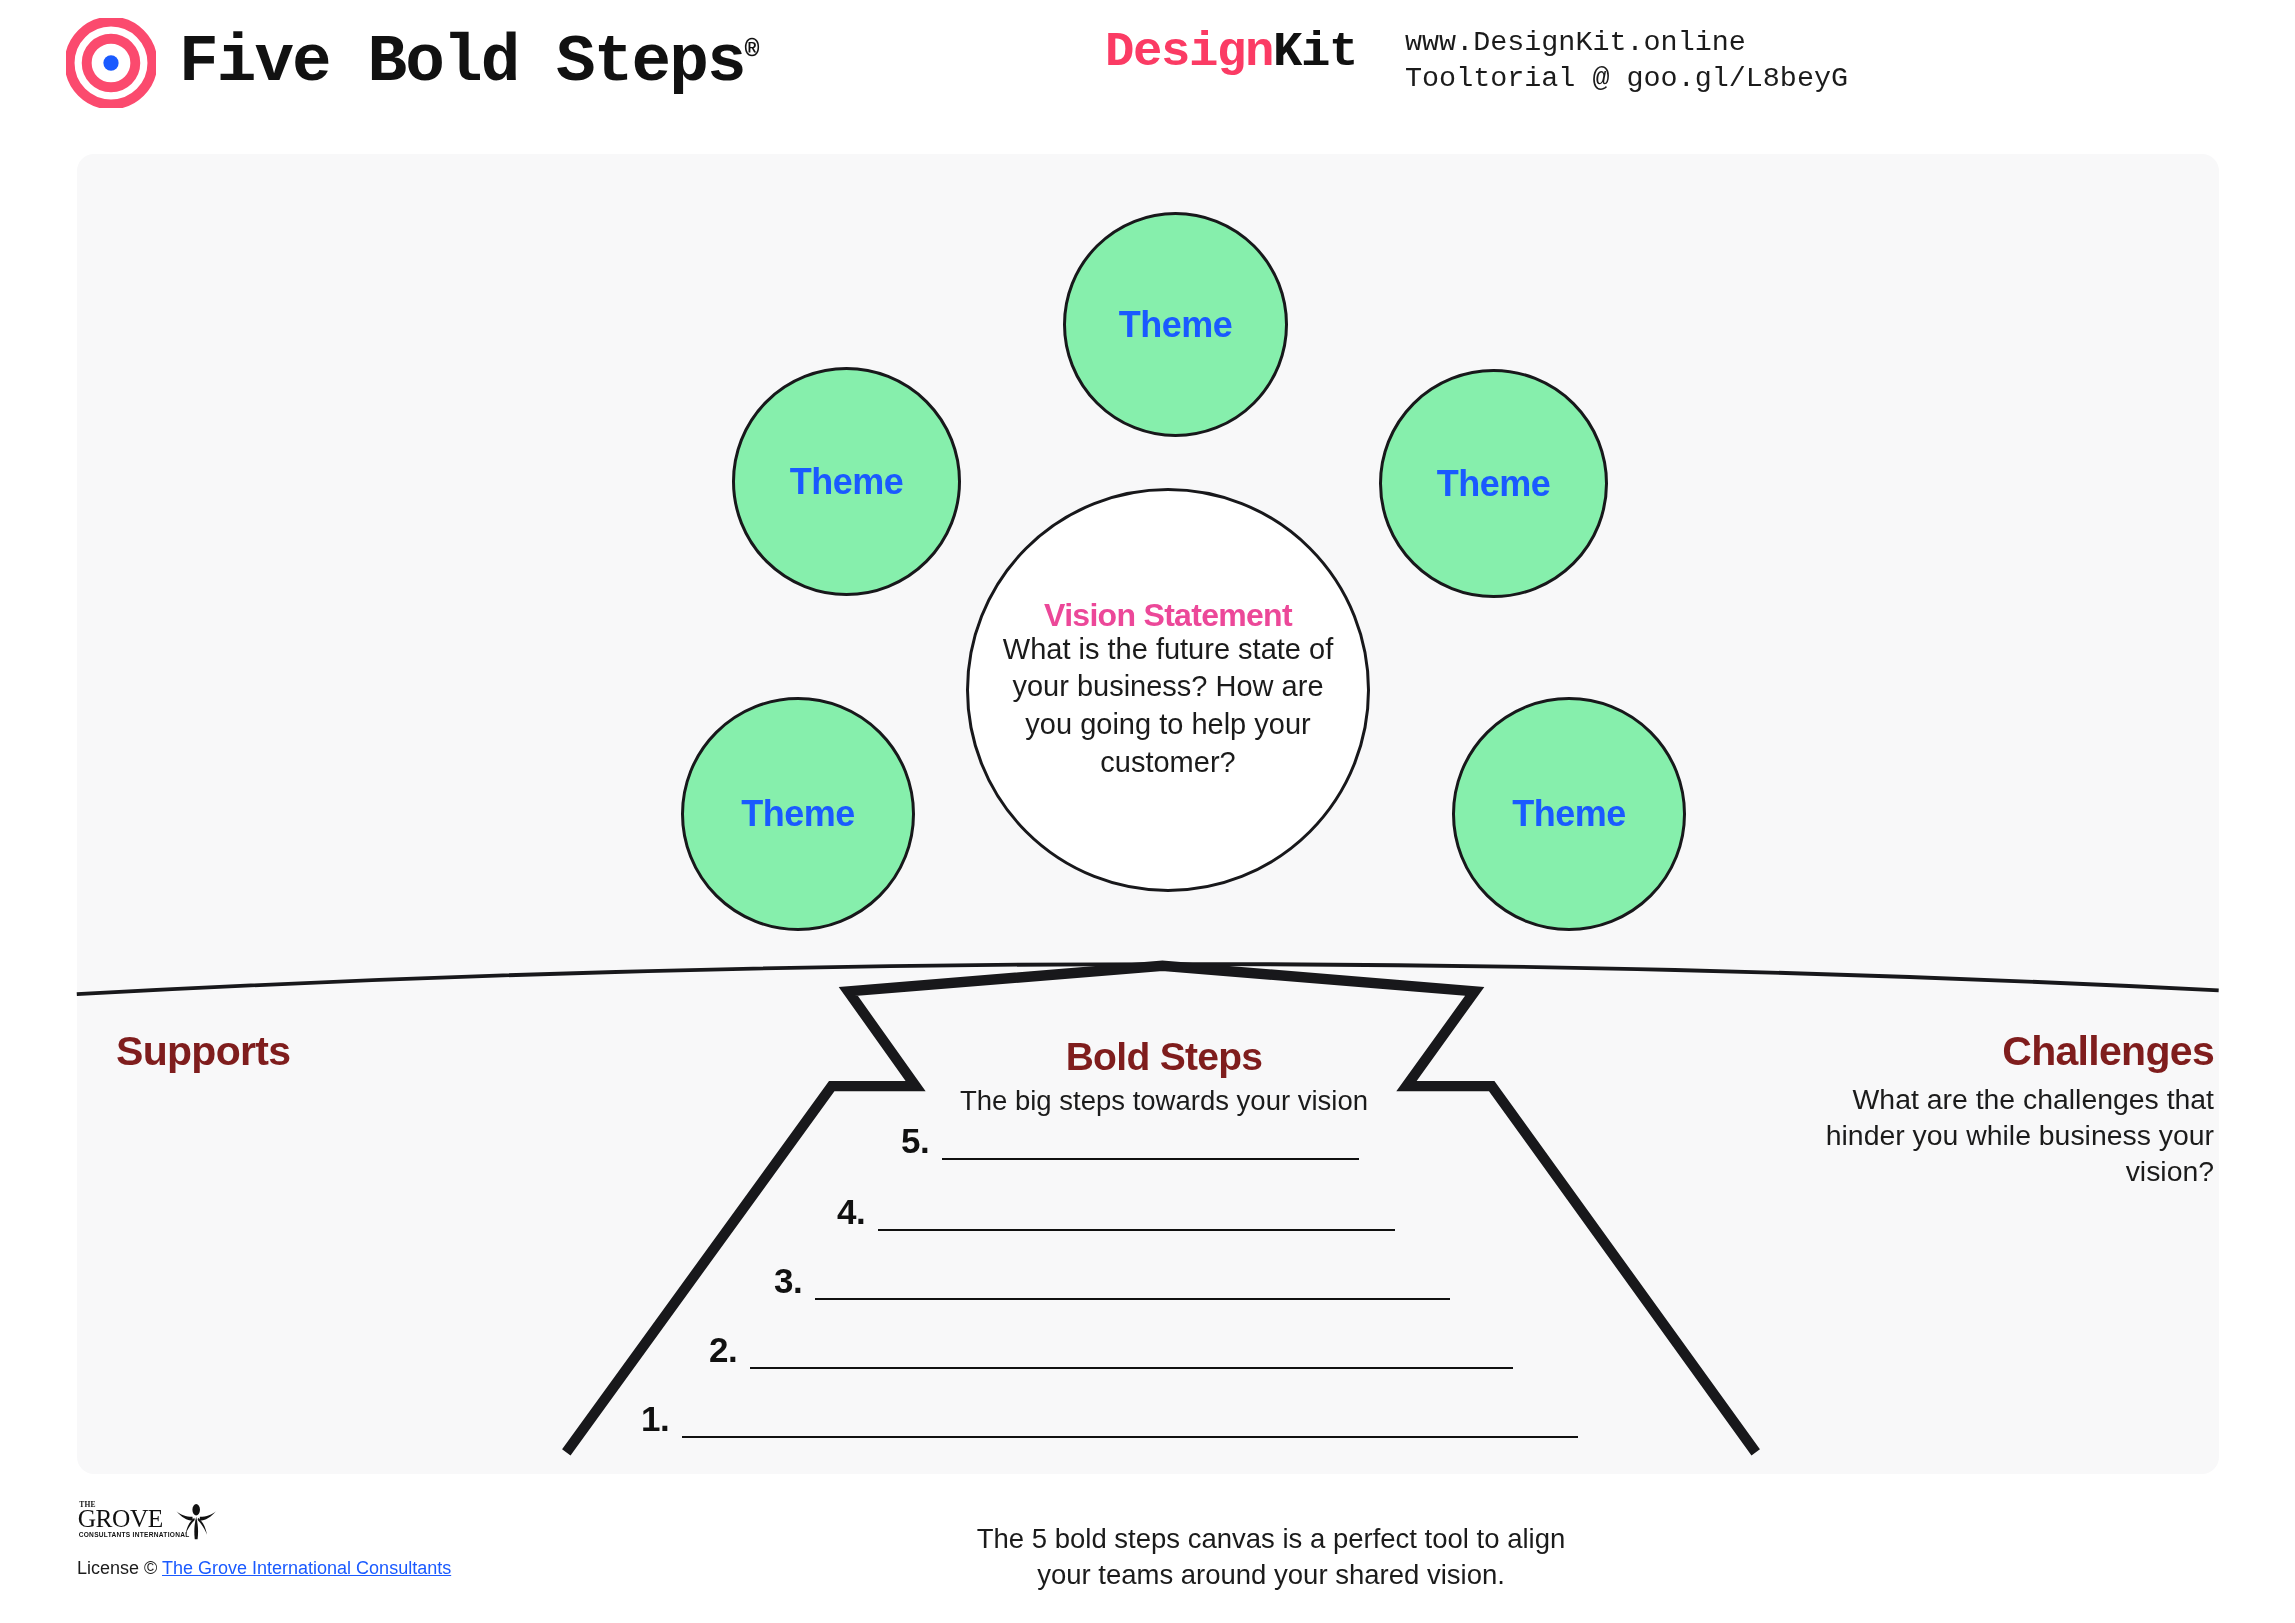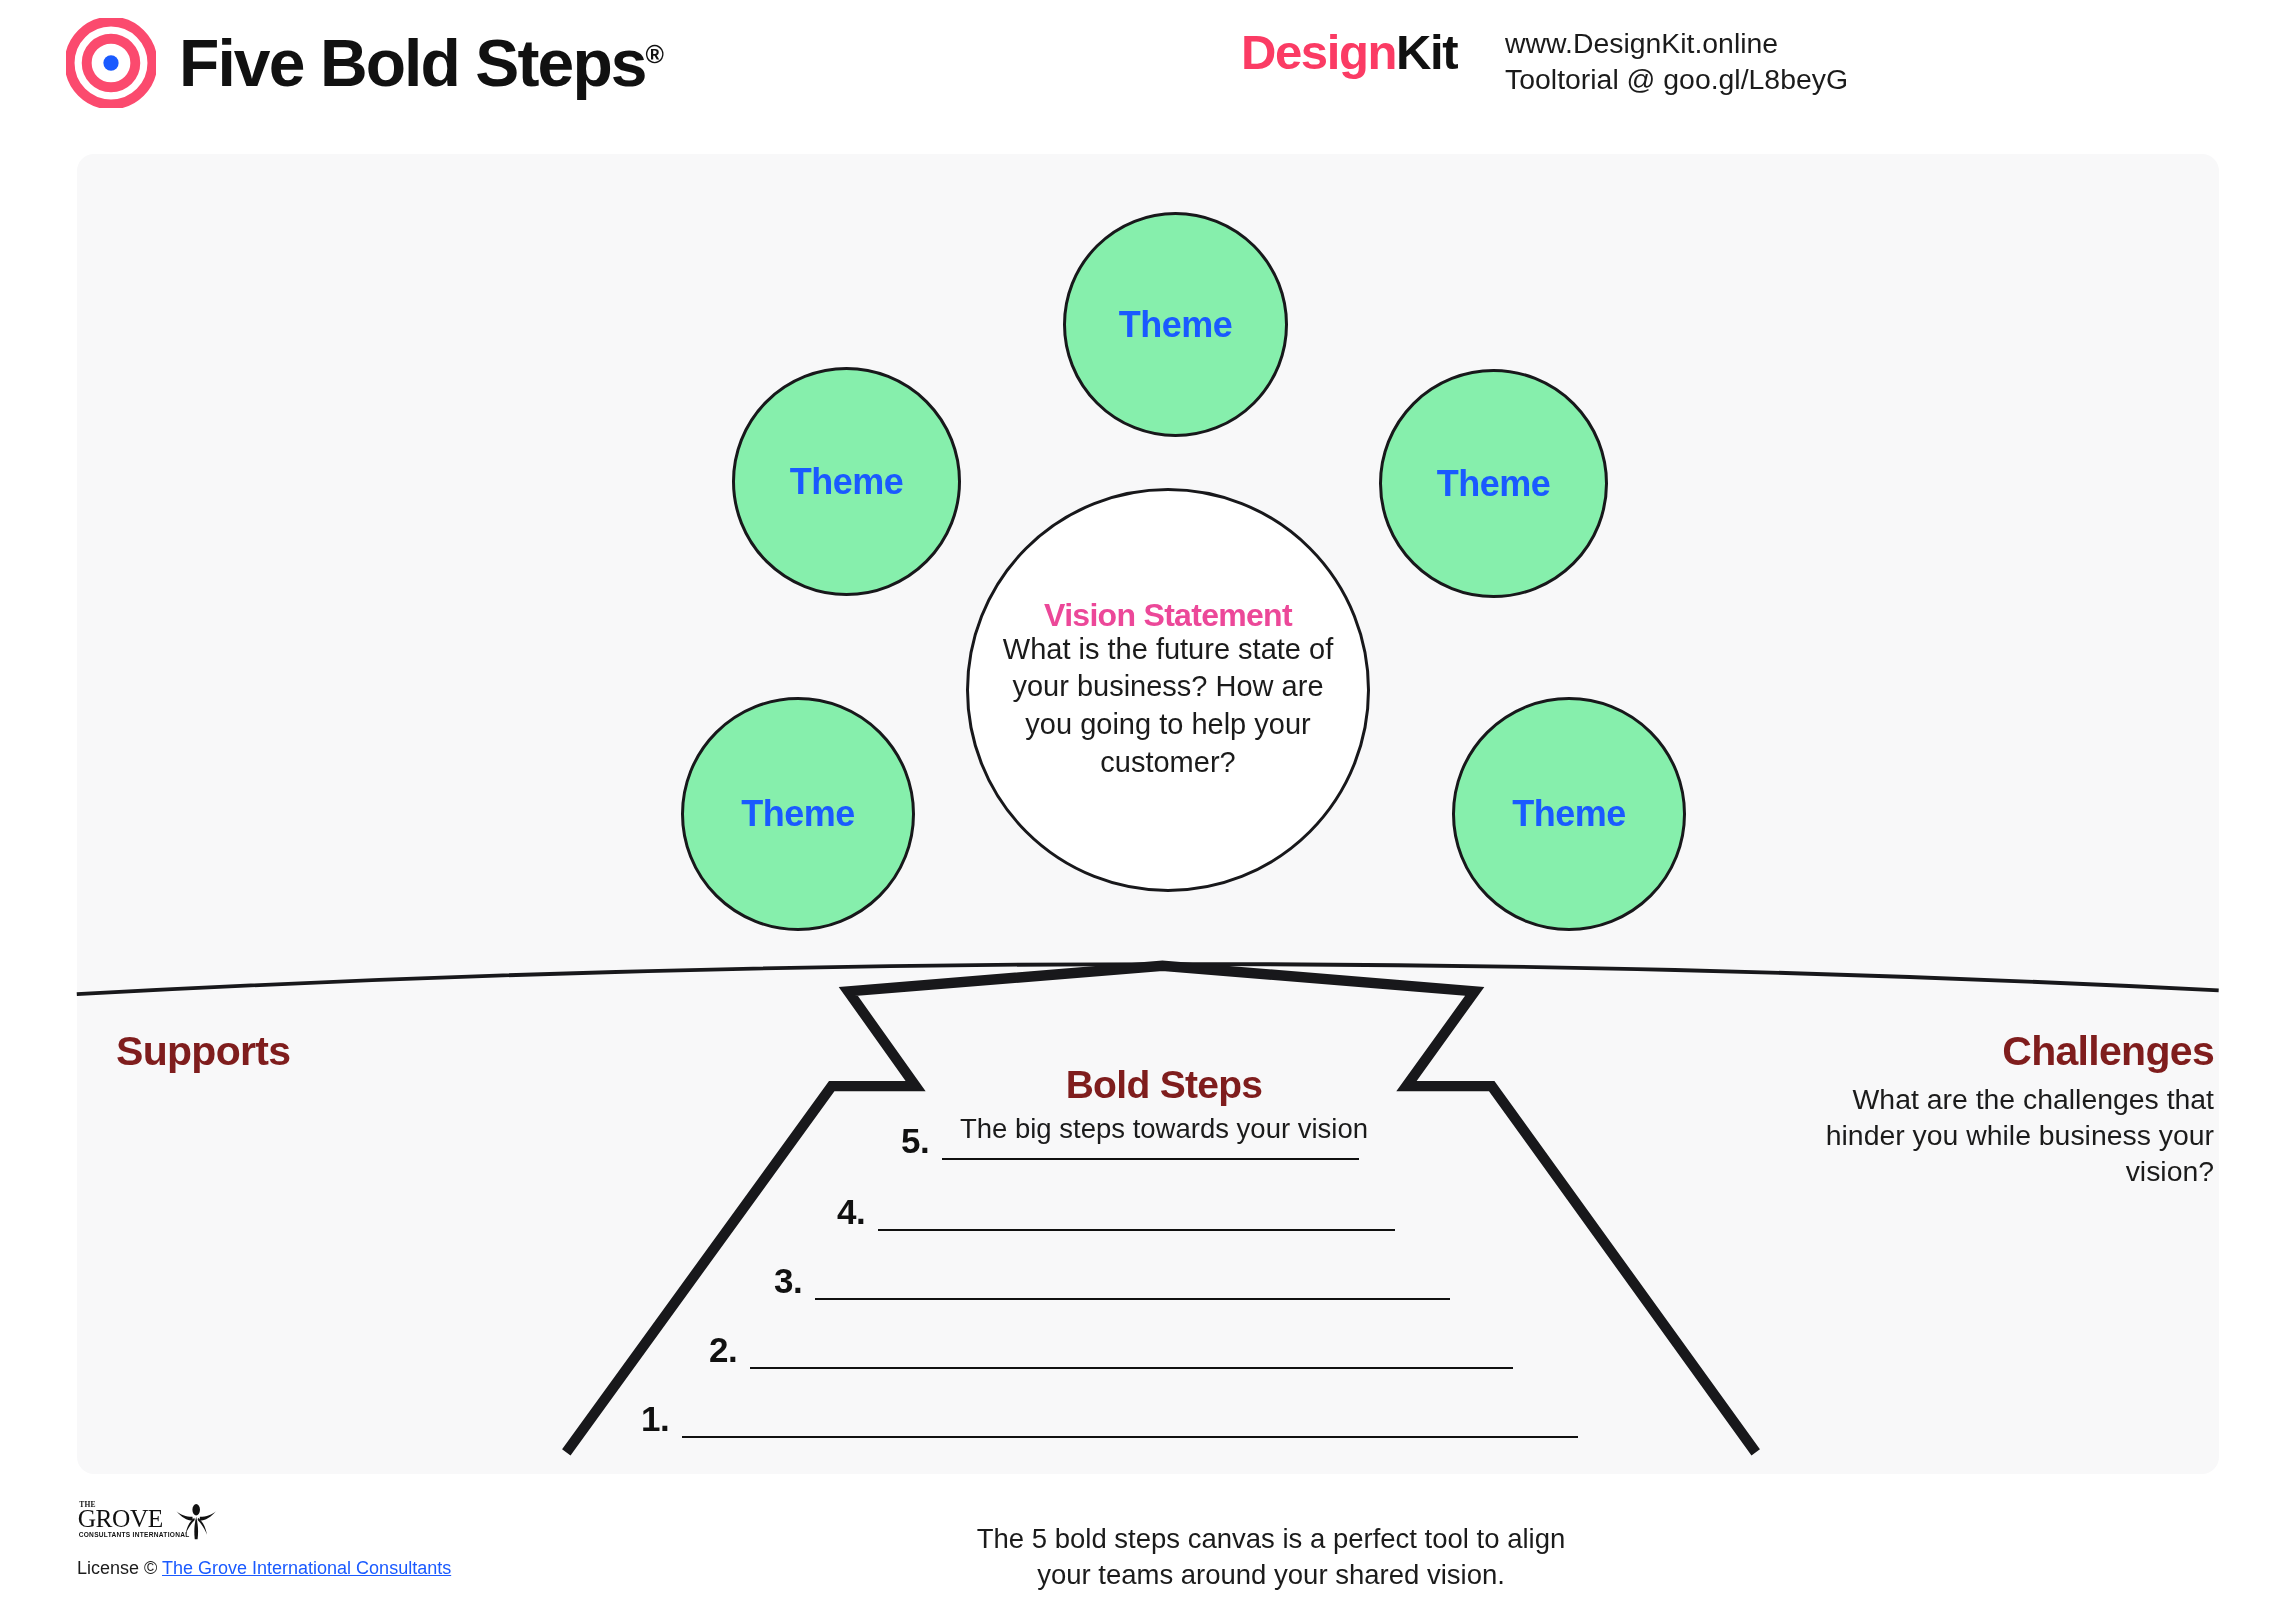--- a/index.html
+++ b/index.html
@@ -21,20 +21,21 @@
     width: 2295px;
     height: 1623px;
   }
 
   
   .header {
     position: absolute;
     left: 0; top: 0;
     width: 1905px;
     height: 156px;
+    font-family: Liberation Mono, monospace;
   }
   .brand-left {
     position: absolute;
     left: 66px; top: 18px;
     display: flex;
     align-items: center;
     gap: 23px;
   }
   .target-logo { width: 90px; height: 90px; display: block; }
   .app-title {
@@ -177,21 +178,21 @@
   }
   .challenges-block {
     position: absolute;
     right: 81px; top: 1031px;
     width: 427px;
     text-align: right;
   }
 
   .boldsteps-block {
     position: absolute;
-    left: 920px; top: 1065px;
+    left: 920px; top: 1037px;
     width: 488px;
     text-align: center;
   }
   .boldsteps-block .sec-heading { font-size: 39px; margin-bottom: 6.6px; }
   .boldsteps-block .sec-body { font-size: 27.5px; }
 
   
   .step-row {
     position: absolute;
     display: flex;

